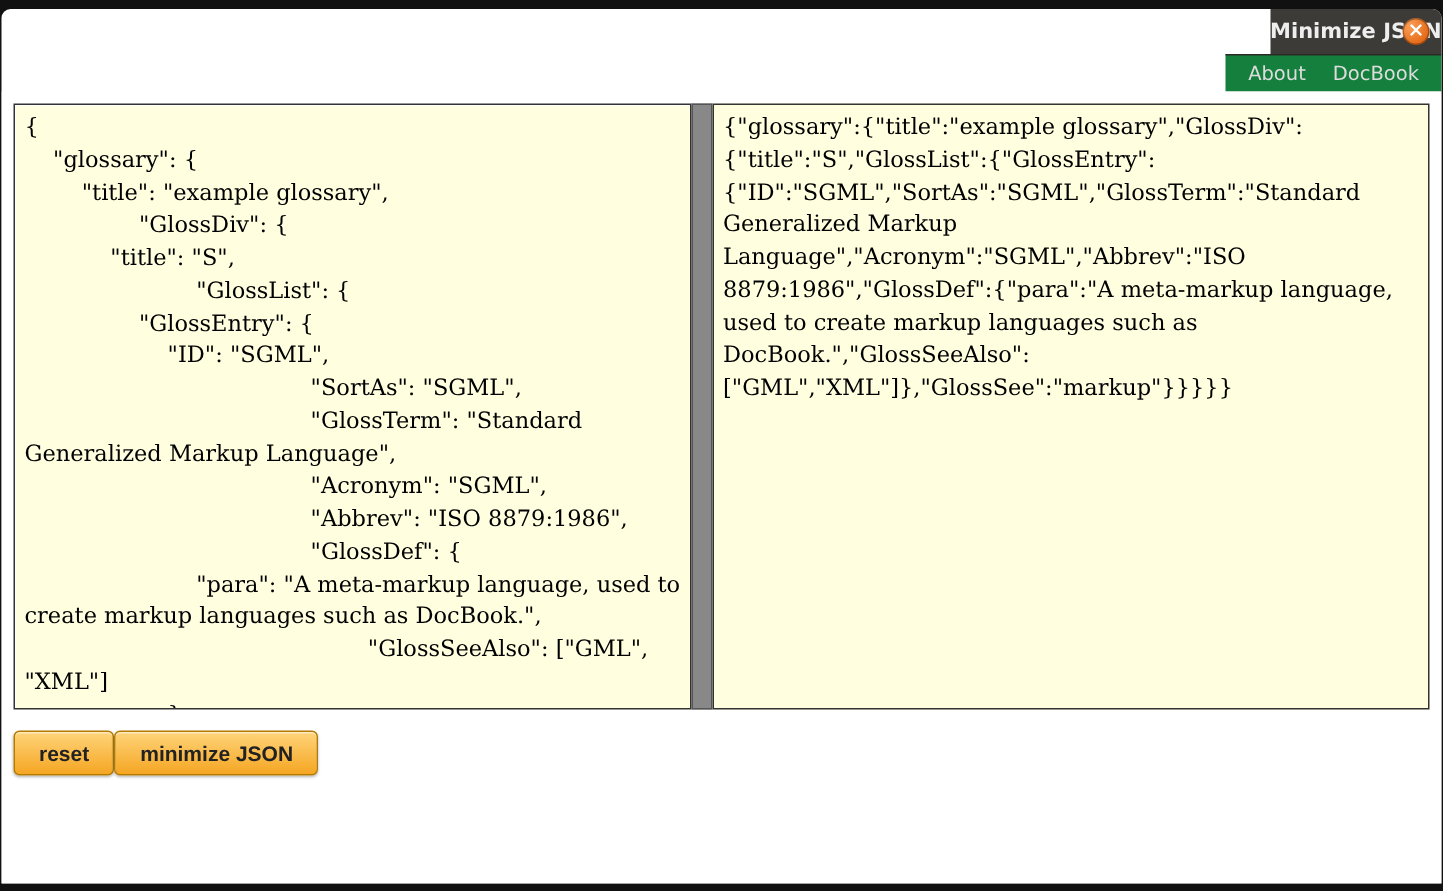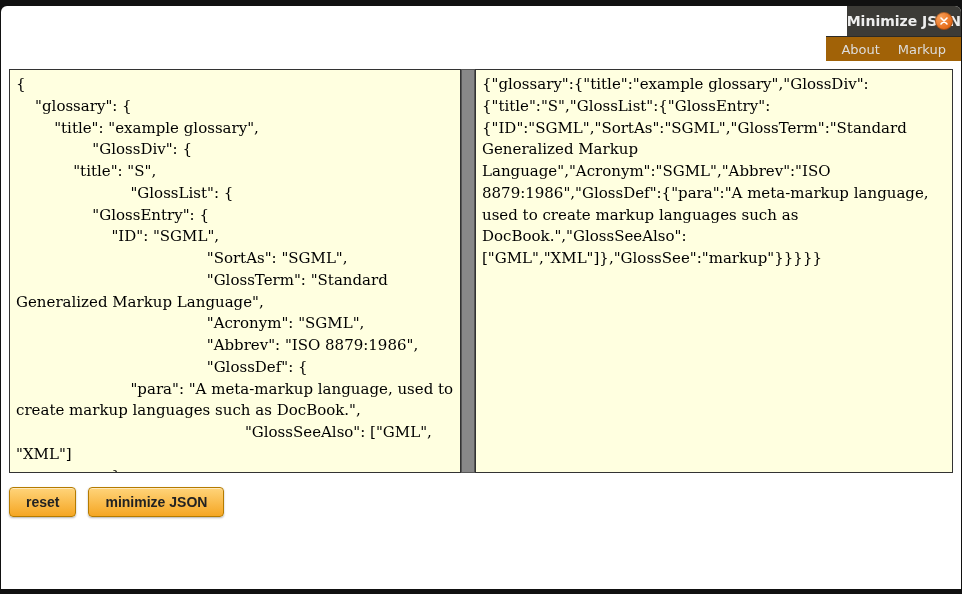--- a/index.html
+++ b/index.html
@@ -18,21 +18,21 @@
   }
   .close-btn {
     position: absolute; right: 8px; top: 50%; transform: translateY(-50%);
     width: 18px; height: 18px; border-radius: 50%;
     background: radial-gradient(circle at 30% 30%, #f9a05a, #e56a17 70%);
     display: flex; align-items: center; justify-content: center;
     cursor: pointer; box-shadow: inset 0 0 0 1px rgba(0,0,0,0.3);
   }
   .close-btn svg { width: 10px; height: 10px; }
   .menubar {
-    height: 24px; background: #a16207; color: #ddd; display: flex; align-items: center;
+    height: 24px; background: #15803d; color: #ddd; display: flex; align-items: center;
     padding: 12px 6px; font-size: 13px; border-top: 1px solid #2b2a27;
   }
   .menubar .menu-item { padding: 2px 9px; cursor: pointer; }
   .client {
     flex: 1; background: #fff; padding: 8px; display: flex; flex-direction: column;
   }
   .panes {
     display: flex; gap: 0; height: 404px;
   }
   .pane {
@@ -46,21 +46,21 @@
   .splitter {
     width: 14px; background: #888; border: 1px solid #555; cursor: col-resize;
     margin: 0 0 0 0;
   }
   .right-pane {
     flex: 1; height: 404px; padding: 4px 6px; overflow-y: auto;
     word-wrap: break-word; white-space: normal;
     font-family: "DejaVu Serif", Georgia, serif;
   }
   .buttons {
-    margin-top: 14px; display: flex; gap: 12px;
+    margin-top: 14px; display: flex; gap: 0;
   }
   .btn {
     background: linear-gradient(to bottom, #ffd47a 0%, #f5a623 100%);
     border: 1px solid #b57b00; border-radius: 4px; padding: 6px 16px;
     font-size: 14px; font-weight: bold; color: #222; cursor: pointer;
     box-shadow: 0 1px 0 rgba(255,255,255,0.5) inset, 0 1px 2px rgba(0,0,0,0.3);
   }
   
   .left-pane::-webkit-scrollbar, .right-pane::-webkit-scrollbar { width: 0; }
 </style>
@@ -76,21 +76,21 @@
         <span>
           <svg viewBox="0 0 10 10">
               <path d="M2 2 L8 8 M8 2 L2 8" stroke="#fff" stroke-width="1.6" stroke-linecap="round"></path>
             </svg>
         </span>
       </div>
     </div>
 
     <div class="menubar">
       <div class="menu-item">About</div>
-      <div class="menu-item">Markup</div>
+      <div class="menu-item">DocBook</div>
     </div>
 
     <div class="client">
       <div class="panes">
         <div class="pane left-pane">{
     "glossary": {
         "title": "example glossary",
 		"GlossDiv": {
             "title": "S",
 			"GlossList": {

